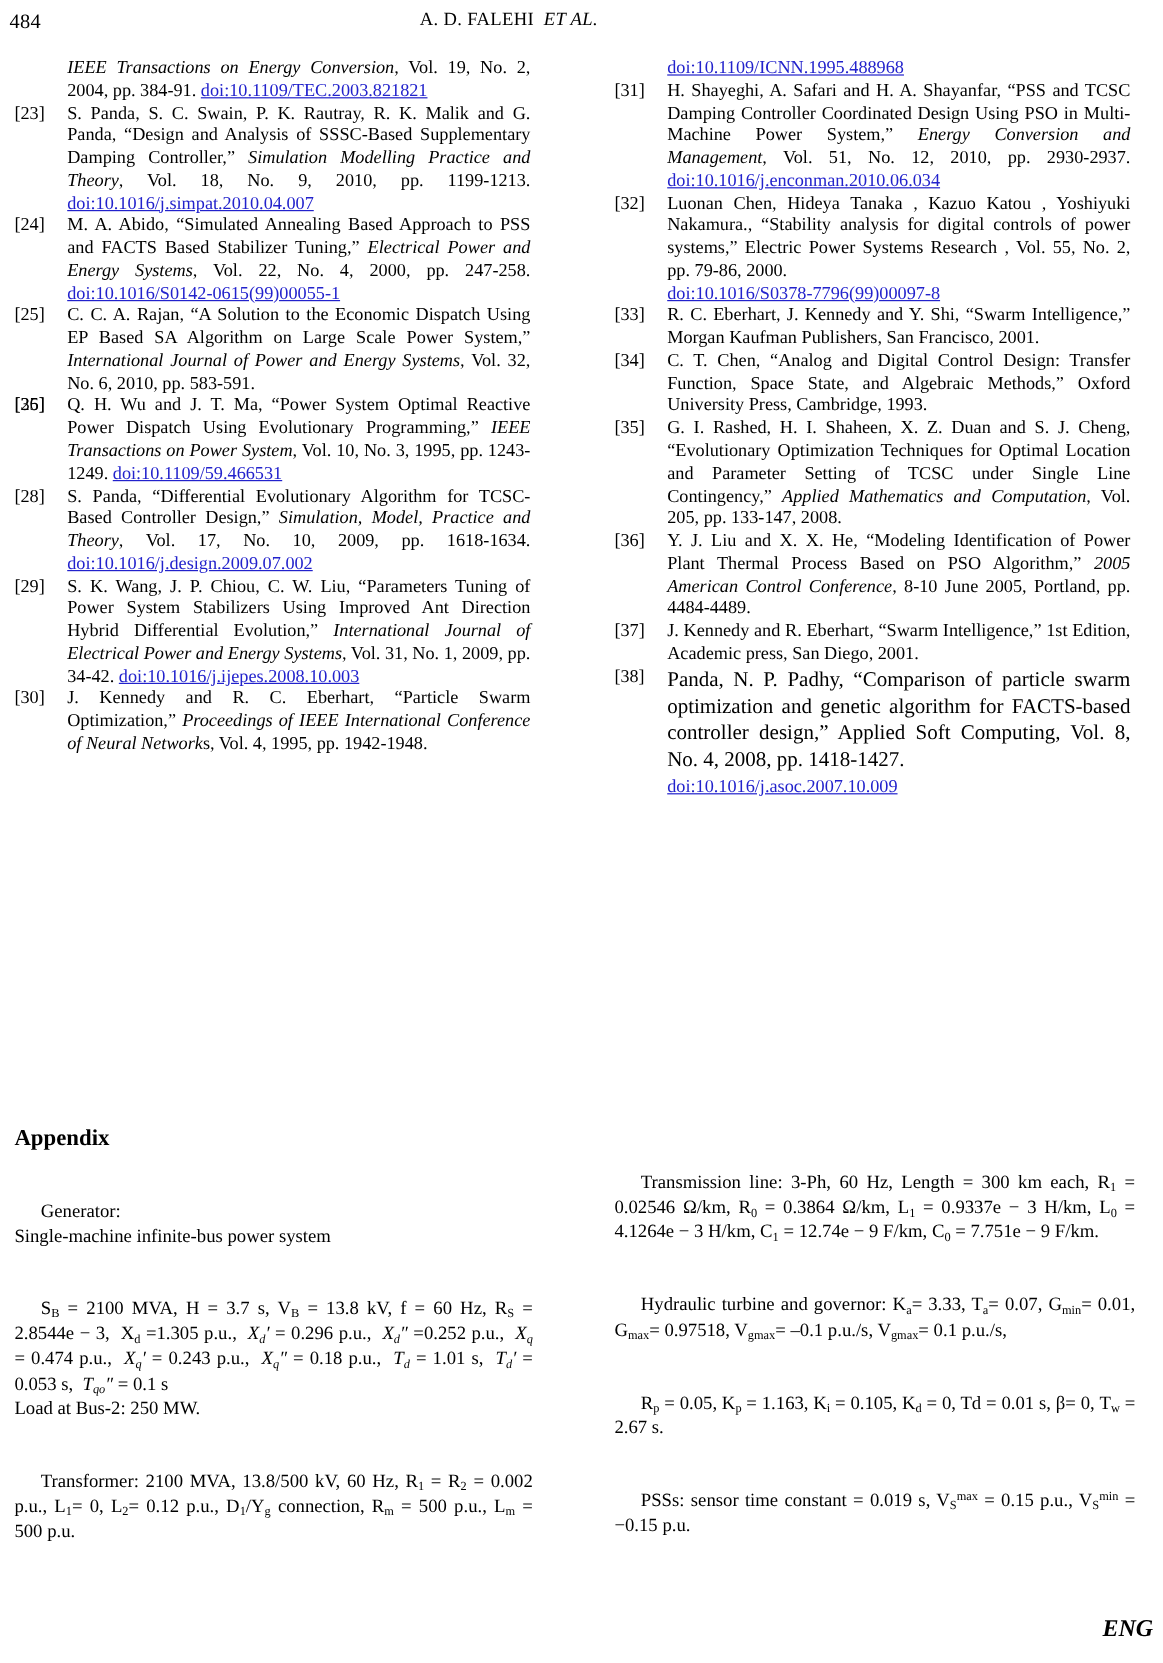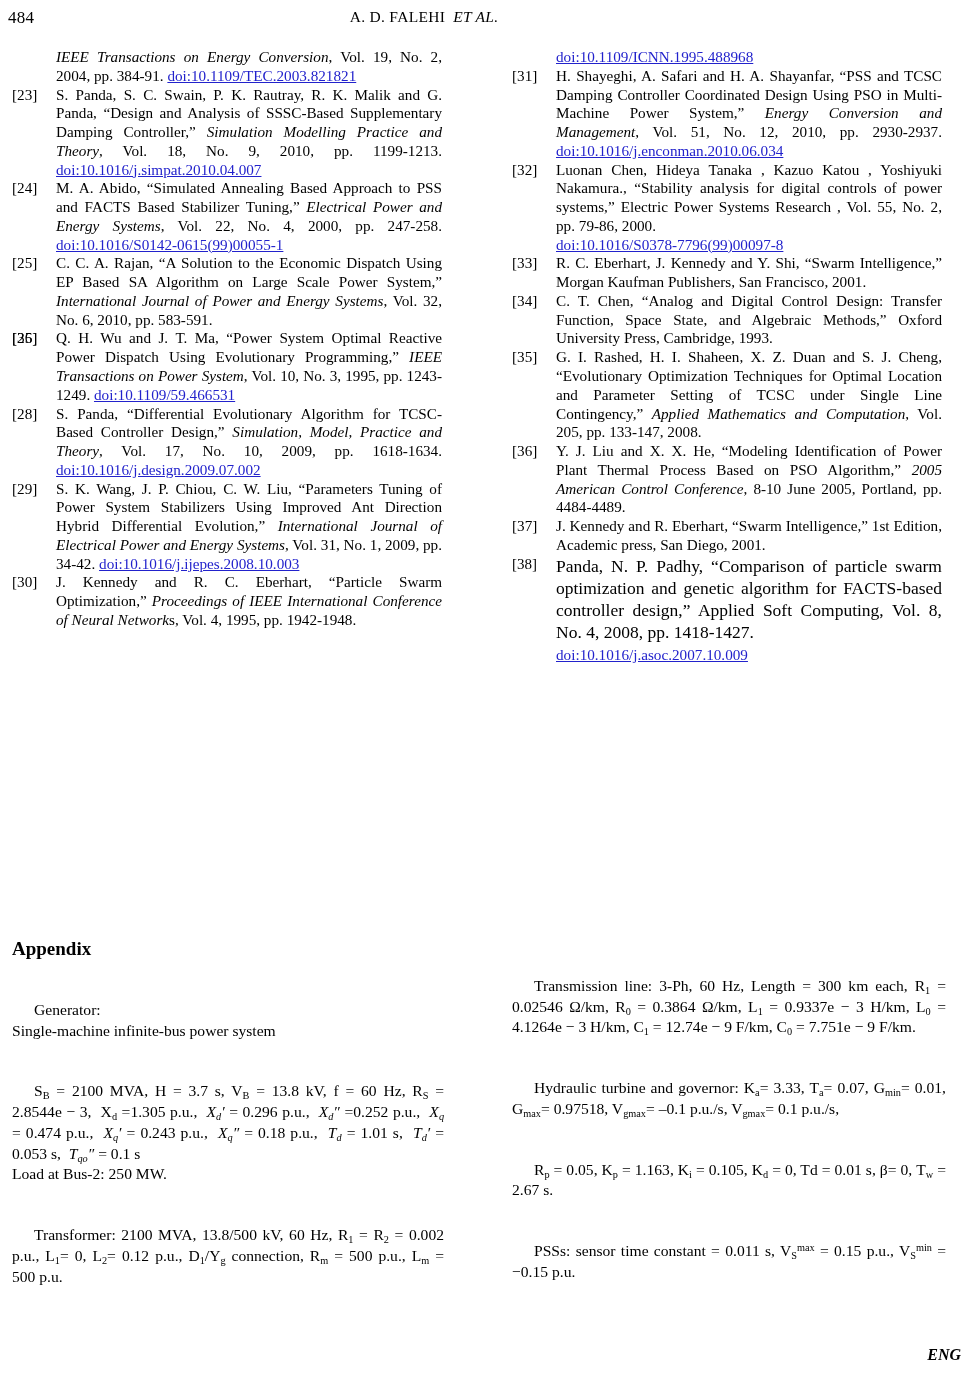--- a/index.html
+++ b/index.html
@@ -128,21 +128,21 @@
     position: absolute;
     left: 8px;
     top: 0;
     font-size: 18px;
     margin-top: 38px;
   }
   .footer .jr {
     position: absolute;
     right: 8px;
     top: 0;
-    font-size: 16px;
+    font-size: 20px;
     font-weight: bold;
     font-style: italic;
     margin-left: 12px;
   }
 </style>
 </head>
 <body>
 
 <div class="page">
 
@@ -264,21 +264,21 @@
   </div>
 
   <div class="col" style="position:absolute;top:936px;left:512px;width:434px;">
 
     <p class="apx ind"><span>Transmission line:</span> <span>3-Ph</span>, <span>60 Hz</span>, Length = <span>300 km each</span>, R<sub>1</sub> = <span>0.02546 Ω/km</span>, R<sub>0</sub> = <span>0.3864 Ω/km</span>, L<sub>1</sub> = <span>0.9337e − 3 H/km</span>, L<sub>0</sub> = <span>4.1264e − 3 H/km</span>, C<sub>1</sub> = <span>12.74e − 9 F/km</span>, C<sub>0</sub> = <span>7.751e − 9 F/km.</span></p>
 
     <p class="apx ind"><span>Hydraulic turbine and governor:</span> K<sub>a</sub>= <span>3.33</span>, T<sub>a</sub>= <span>0.07</span>, G<sub>min</sub>= <span>0.01</span>, G<sub>max</sub>= <span>0.97518</span>, V<sub>gmax</sub>= <span>–0.1 p.u./s</span>, V<sub>gmax</sub>= <span>0.1 p.u./s,</span></p>
 
     <p class="apx ind">R<sub>p</sub> = <span>0.05</span>, K<sub>p</sub> = <span>1.163</span>, K<sub>i</sub> = <span>0.105</span>, K<sub>d</sub> = <span>0</span>, Td = <span>0.01 s</span>, β= <span>0</span>, T<sub>w</sub> = <span>2.67 s.</span></p>
 
-    <p class="apx ind"><span>PSSs:</span> <span>sensor time constant = 0.011 s</span>, V<sub>S</sub><sup>max</sup> = <span>0.15 p.u.</span>, V<sub>S</sub><sup>min</sup> = <span>−0.15 p.u.</span></p>
+    <p class="apx ind"><span>PSSs:</span> <span>sensor time constant = 0.019 s</span>, V<sub>S</sub><sup>max</sup> = <span>0.15 p.u.</span>, V<sub>S</sub><sup>min</sup> = <span>−0.15 p.u.</span></p>
   </div>
 
   <div class="footer">
     <span class="cr">Copyright © 2011 SciRes.</span>
     <span class="jr">ENG</span>
   </div>
 
 </div>
 
 </body></html>

